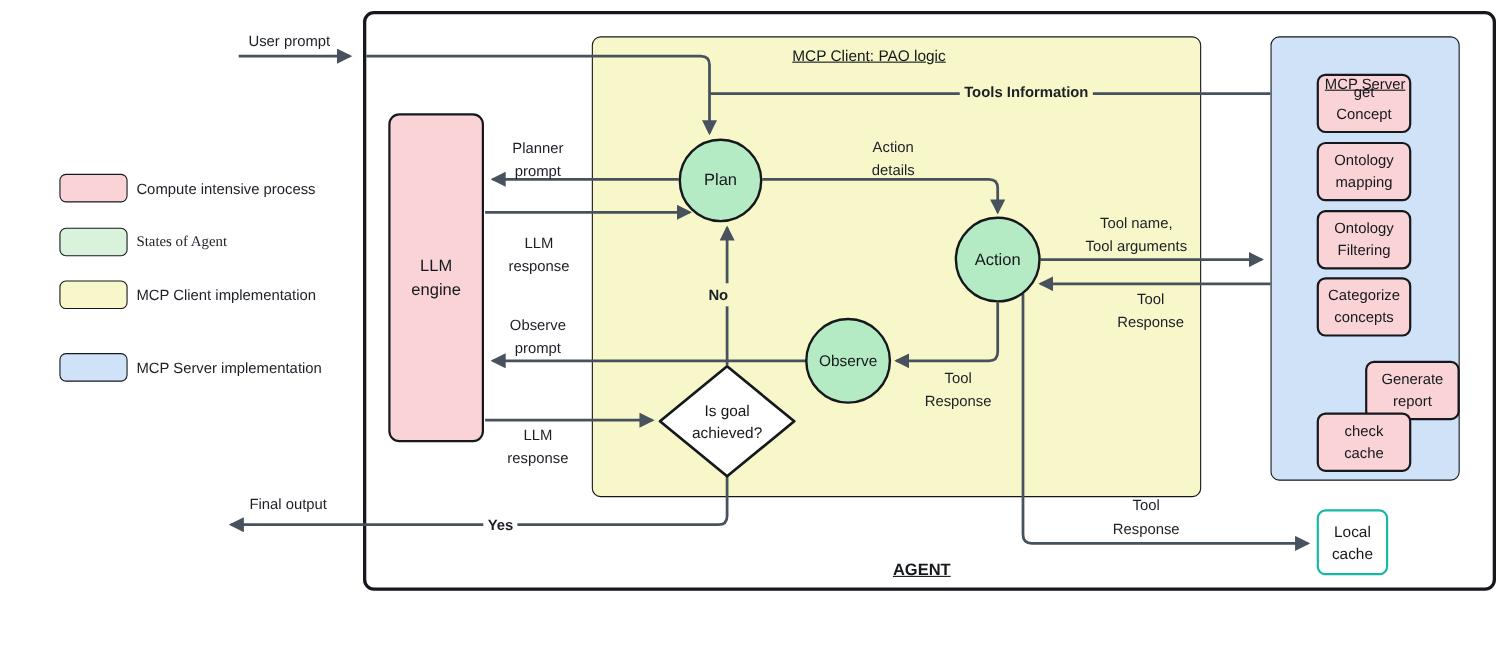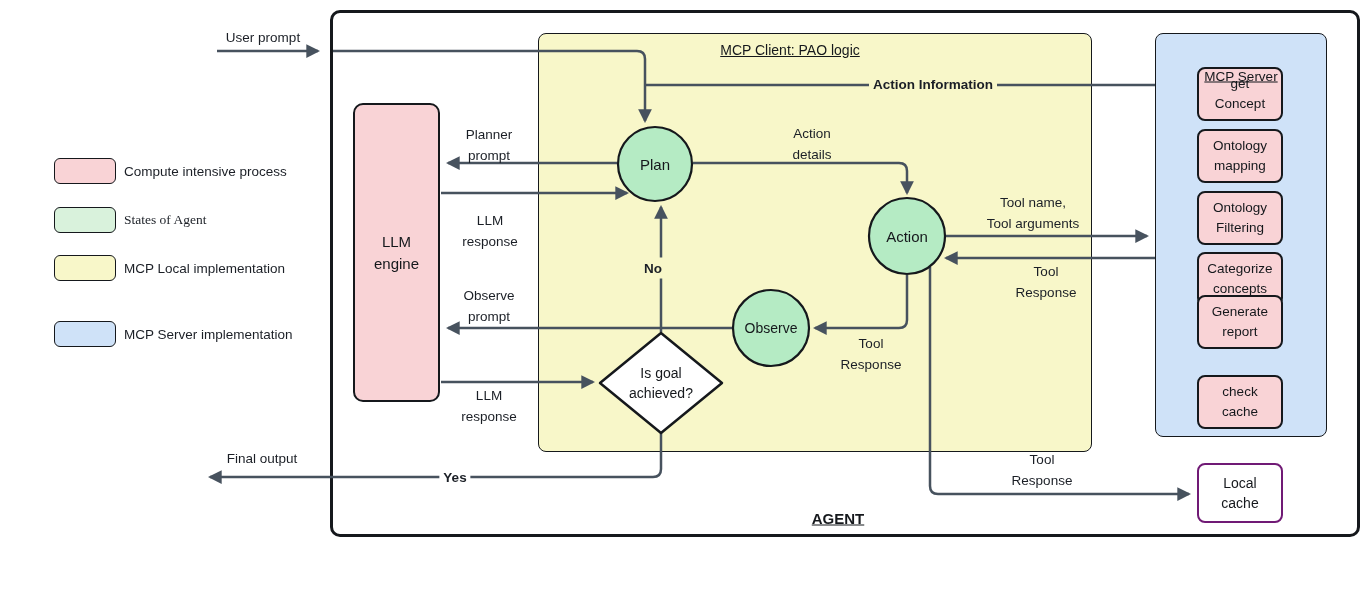--- a/index.html
+++ b/index.html
@@ -7,21 +7,21 @@
   #stage{position:relative;width:1369px;height:592px;background:#ffffff;overflow:hidden;}
   .box{position:absolute;box-sizing:border-box;}
 
   
   .agent-box{left:330px;top:10px;width:1030px;height:527px;border:3.5px solid #15181c;border-radius:10px;background:#ffffff;}
 
   
   .client-box{left:538px;top:33px;width:554px;height:419px;background:#f8f7c9;border:1.8px solid #15181c;border-radius:8px;}
   .server-box{left:1155px;top:33px;width:172px;height:404px;background:#cfe2f8;border:1.8px solid #15181c;border-radius:8px;}
   .llm-box{left:353px;top:103px;width:87px;height:299px;background:#f9d3d6;border:2.2px solid #15181c;border-radius:10px;display:flex;align-items:center;justify-content:center;}
-  .cache-box{left:1197px;top:463px;width:86px;height:60px;background:#ffffff;border:2px solid #701a75;border-radius:8px;display:flex;align-items:center;justify-content:center;}
+  .cache-box{left:1197px;top:463px;width:65px;height:60px;background:#ffffff;border:2px solid #14b8a6;border-radius:8px;display:flex;align-items:center;justify-content:center;}
   .tool-box{left:1197px;width:86px;height:54px;background:#f9d3d6;border:2px solid #15181c;border-radius:8px;display:flex;align-items:center;justify-content:center;}
 
   .node-text{font-size:14px;line-height:20px;text-align:center;white-space:pre-line;color:#15181c;}
   .llm-text{font-size:15px;line-height:22px;}
   .tool-text{font-size:13.5px;line-height:20px;}
 
   
   .title{position:absolute;transform:translate(-50%,-50%);text-decoration:underline;white-space:nowrap;color:#15181c;}
   .client-title{left:790px;top:50px;font-size:14px;}
   .server-title{left:1241px;top:48px;font-size:13.5px;margin-top:28px;}
@@ -58,21 +58,21 @@
   <div class="legend-item" style="left:10px;top:158px;">
     <span class="swatch sw-pink"></span>
     <span class="legend-text">Compute intensive process</span>
   </div>
   <div class="legend-item" style="left:10px;top:207px;font-family:Liberation Serif, serif;">
     <span class="swatch sw-green"></span>
     <span class="legend-text">States of Agent</span>
   </div>
   <div class="legend-item" style="left:10px;top:255px;">
     <span class="swatch sw-yellow"></span>
-    <span class="legend-text">MCP Local implementation</span>
+    <span class="legend-text">MCP Client implementation</span>
   </div>
   <div class="legend-item" style="left:10px;top:305px;margin-top:16px;">
     <span class="swatch sw-blue"></span>
     <span class="legend-text">MCP Server implementation</span>
   </div>
 
   <div class="box agent-box"></div>
 
   <div class="box client-box"></div>
 
@@ -86,21 +86,21 @@
 mapping</span>
     </div>
   <div class="box tool-box" style="top:191px;">
       <span class="node-text tool-text">Ontology
 Filtering</span>
     </div>
   <div class="box tool-box" style="top:252px;">
       <span class="node-text tool-text">Categorize
 concepts</span>
     </div>
-  <div class="box tool-box" style="top:295px;">
+  <div class="box tool-box" style="top:328px;margin-left:44px;">
       <span class="node-text tool-text">Generate
 report</span>
     </div>
   <div class="box tool-box" style="top:375px;">
       <span class="node-text tool-text">check
 cache</span>
     </div>
 
   <div class="box llm-box">
     <span class="node-text llm-text">LLM
@@ -155,21 +155,21 @@
   <div class="title server-title">MCP Server</div>
   <div class="title agent-title">AGENT</div>
 
   <div class="state-label" style="left:655px;top:164px;">Plan</div>
   <div class="state-label" style="left:907px;top:236px;">Action</div>
   <div class="state-label observe-label" style="left:771px;top:328px;">Observe</div>
   <div class="diamond-label" style="left:661px;top:383px;">Is goal
 achieved?</div>
 
   <div class="elabel" style="left:263px;top:37px;">User prompt</div>
-  <div class="elabel bold bg-yellow" style="left:933px;top:84px;">Action Information</div>
+  <div class="elabel bold bg-yellow" style="left:933px;top:84px;">Tools Information</div>
   <div class="elabel" style="left:489px;top:145px;">Planner
 prompt</div>
   <div class="elabel" style="left:490px;top:231px;">LLM
 response</div>
   <div class="elabel" style="left:812px;top:144px;">Action
 details</div>
   <div class="elabel bold bg-yellow" style="left:653px;top:268px;">No</div>
   <div class="elabel" style="left:1033px;top:213px;">Tool name,
 Tool arguments</div>
   <div class="elabel" style="left:1046px;top:282px;">Tool

